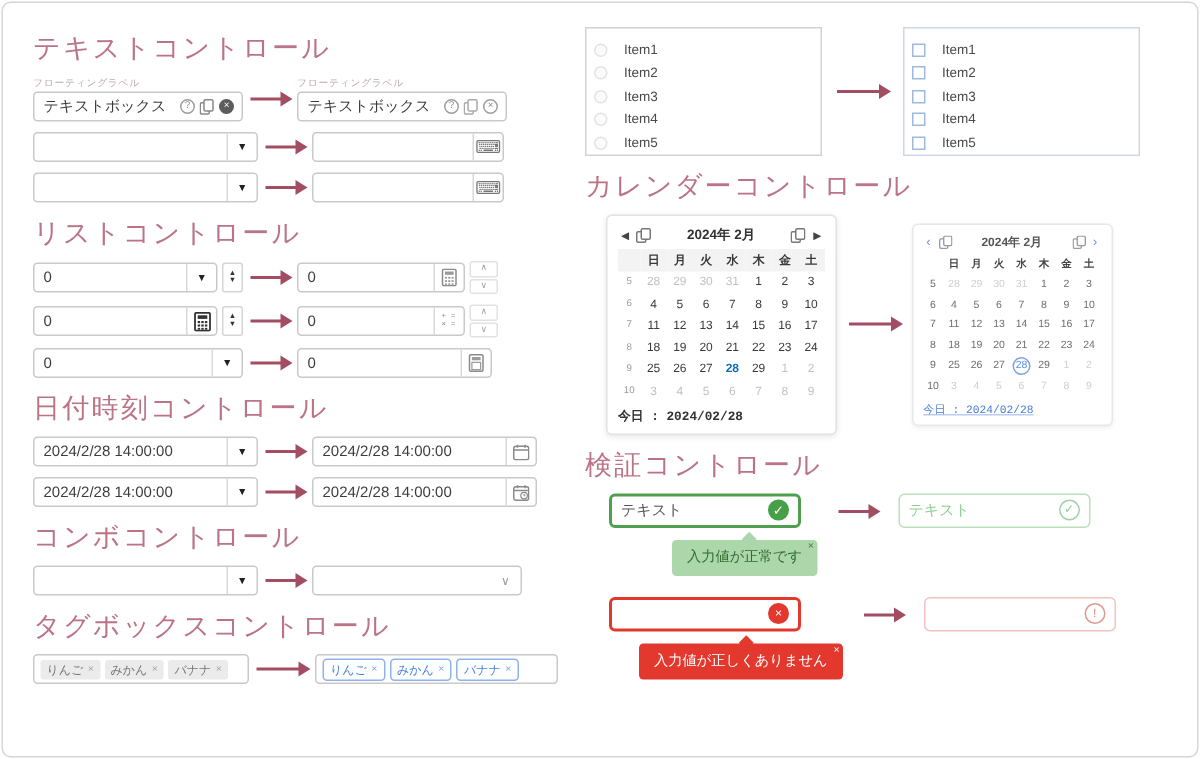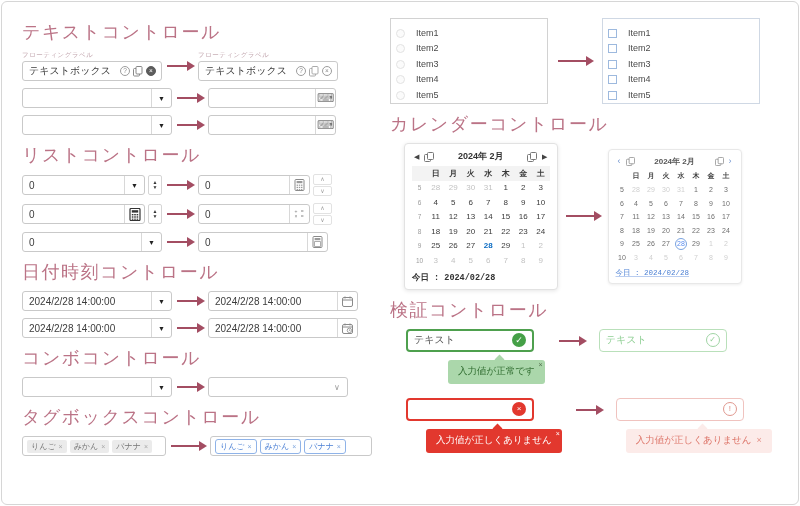--- a/index.html
+++ b/index.html
@@ -620,20 +620,17 @@
           <span>入力値が正しくありません</span>
           <span class="tip-x">×</span>
         </div>
       </div>
       <div class="arrow" style="margin-top:11px; margin-left:14px; margin-right:14px;"></div>
       <div class="vwrap">
         <div class="vinput r-light">
           <span></span>
           <span class="vic info-out">!</span>
         </div>
-        <div class="vtip r-light">
-          <span>入力値が正しくありません</span><span class="inline-x">×</span>
-        </div>
       </div>
     </div>
 
   </div>
 </div>
 
 </body></html>

